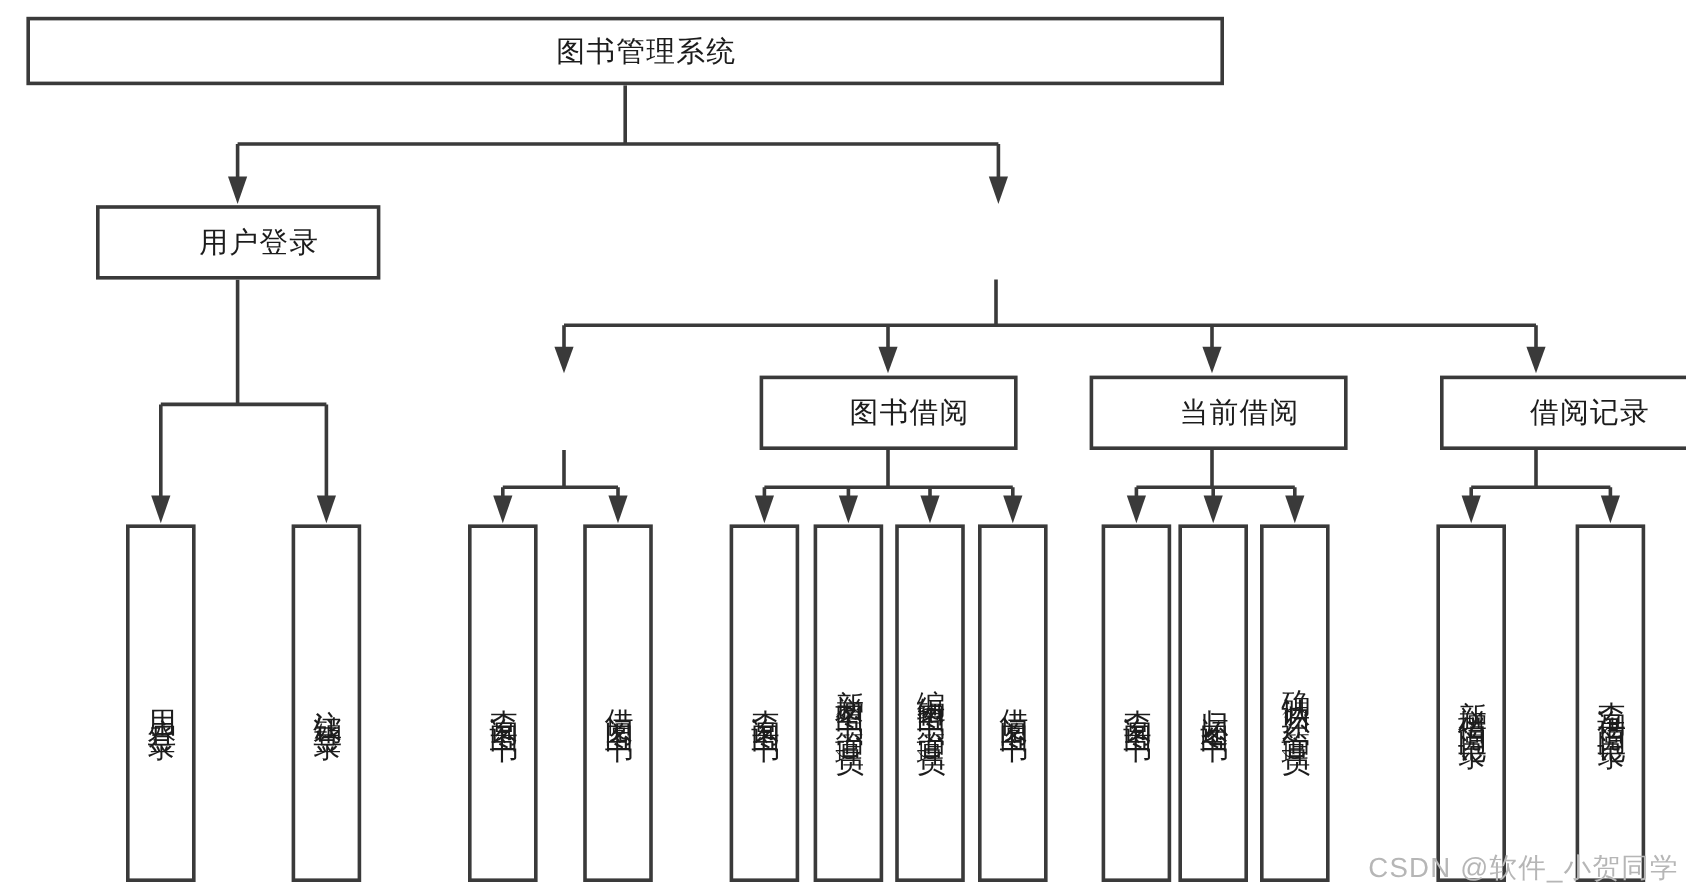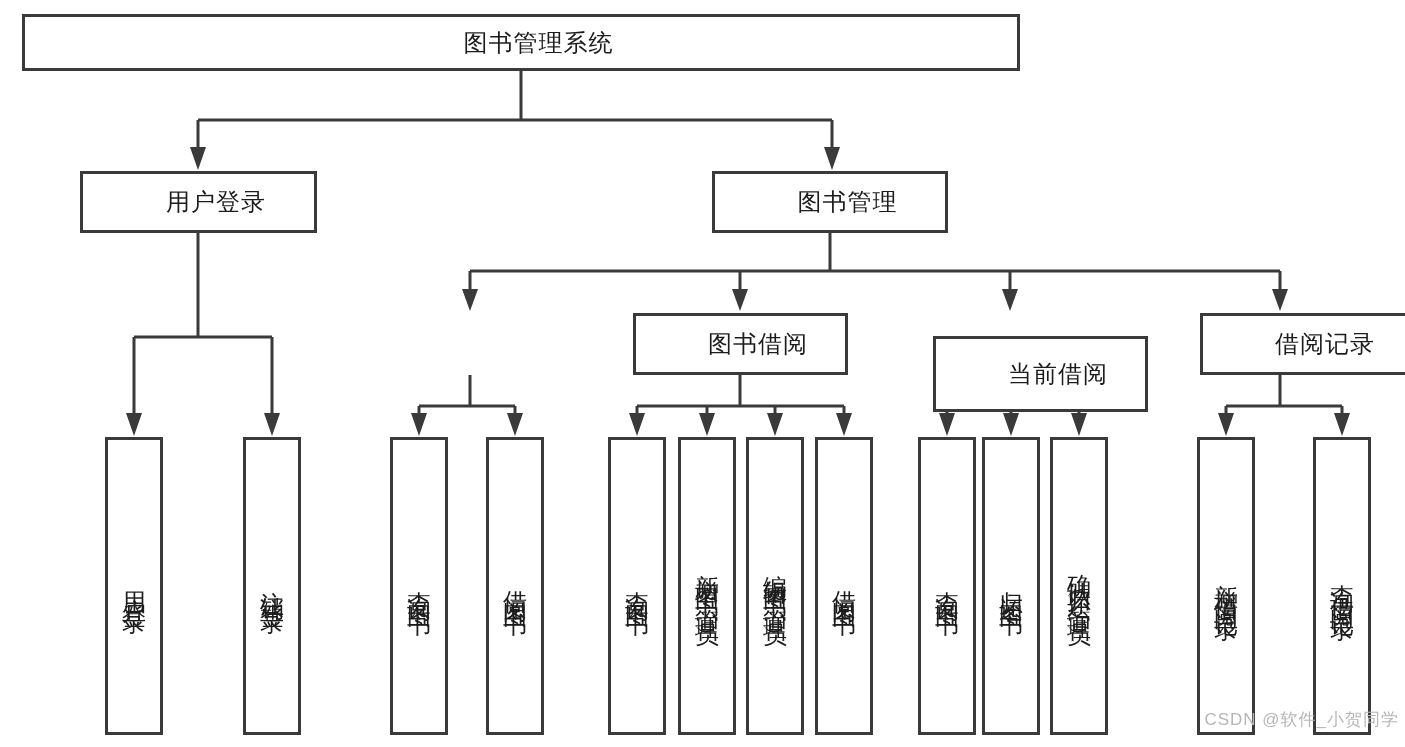--- a/index.html
+++ b/index.html
@@ -45,21 +45,21 @@
     text-orientation: mixed;
     font-size: 24px;
     letter-spacing: 7px;
     line-height: 1;
     white-space: nowrap;
   }
   .watermark {
     position: absolute;
     top: 708px;
     right: 6px;
-    font-size: 17px;
+    font-size: 23px;
     color: var(--watermark);
     z-index: 5;
     white-space: nowrap;
     letter-spacing: 1px;
   }
 </style>
 </head>
 <body>
 
 <div class="canvas">
@@ -104,28 +104,25 @@
     </g>
   </svg>
 
   <div class="node h-node" style="left:22px; top:14px; width:998px; height:57px;">
     <span class="label">图书管理系统</span>
   </div>
 
   <div class="node h-node" style="left:80px; top:171px; width:237px; height:62px;">
     <span class="label">用户登录</span>
   </div>
-  <div class="node h-node" style="left:712px; top:171px; width:236px; height:62px;">
-    <span class="label">图书管理</span>
-  </div>
 
   <div class="node h-node" style="left:633px; top:313px; width:215px; height:62px;">
     <span class="label">图书借阅</span>
   </div>
-  <div class="node h-node" style="left:933px; top:313px; width:215px; height:76px;margin-top:23px;">
+  <div class="node h-node" style="left:908px; top:313px; width:215px; height:62px;">
     <span class="label">当前借阅</span>
   </div>
   <div class="node h-node" style="left:1172px; top:313px; width:215px; height:62px;margin-left:28px;">
     <span class="label">借阅记录</span>
   </div>
 
   <div class="node v-node" style="left:105px; top:437px; width:58px; height:298px;">
     <span class="label">用户登录</span>
   </div>
   <div class="node v-node" style="left:243px; top:437px; width:58px; height:298px;">

